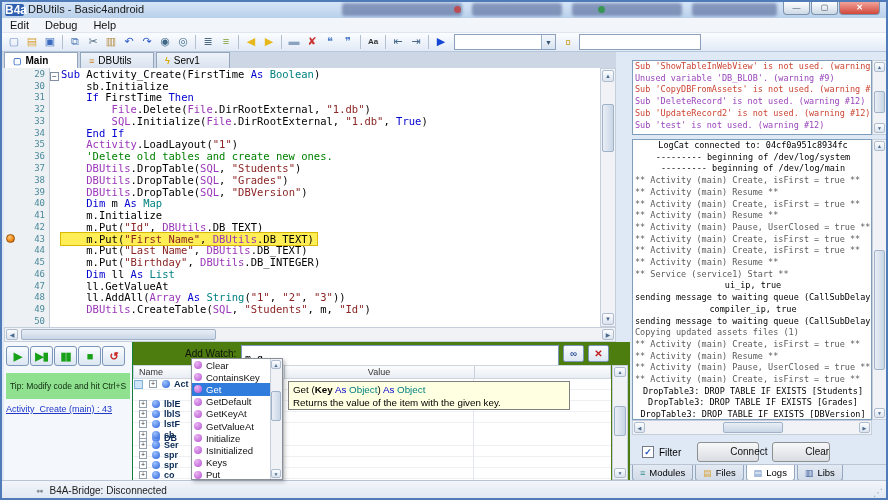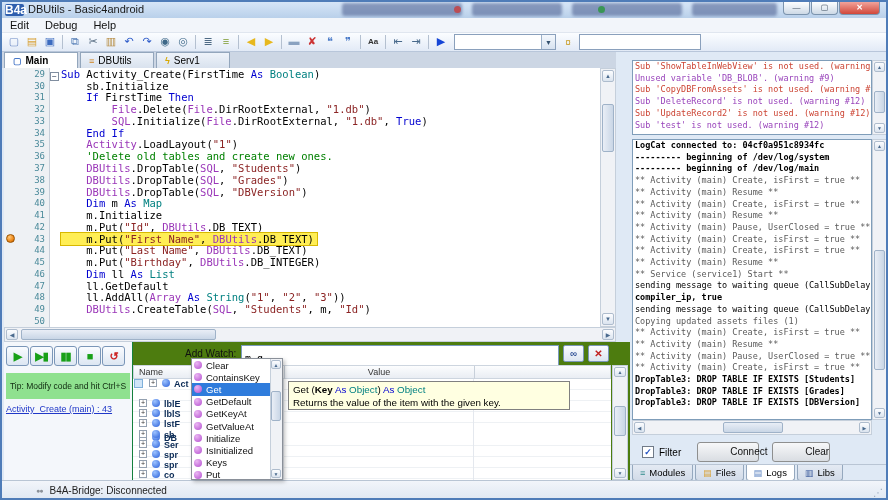--- a/index.html
+++ b/index.html
@@ -66,21 +66,21 @@
 
   
   .rightpanel{position:absolute;left:628px;top:58px;width:258px;height:420px;background:#dfe9f5;}
   .warnbox{position:absolute;left:2px;top:0;width:240px;height:75px;background:#fff;border:1px solid #7f9db9;
     overflow:hidden;font-family:"DejaVu Sans Mono","Liberation Mono",monospace;}
   .wline{font-size:8.5px;line-height:11.7px;white-space:pre;padding-left:2px;}
   .logbox{position:absolute;left:2px;top:79px;width:240px;height:281px;background:#fff;border:1px solid #7f9db9;
     overflow:hidden;font-family:"DejaVu Sans Mono","Liberation Mono",monospace;}
   .logline{font-size:8.5px;line-height:11.7px;white-space:pre;color:#000;padding-left:2px;}
   .logline.lg{color:#5a5a5a;}
-  .logline.lb{font-weight:bold;}
+  .logline.lb{font-weight:normal;text-align:center;}
   .filter-row{position:absolute;left:0;top:380px;width:258px;height:24px;display:flex;align-items:center;font-size:10px;}
   .chk{width:12px;height:12px;border:1px solid #707a88;background:#fff;margin-left:12px;text-align:center;
     line-height:10px;font-size:9px;color:#2050c0;font-weight:bold;}
   .chk-label{margin-left:5px;}
   .pbtn{height:20px;border:1px solid #8e8f8f;border-radius:3px;background:linear-gradient(#f7f8f9,#d9dde2);
     font-size:10px;text-align:center;line-height:18px;color:#111;padding-left:32px;}
   .logtabs{position:absolute;left:0;top:404px;width:258px;height:17px;display:flex;padding-left:2px;
     border-top:1px solid #b9c5d4;}
   .ltab{height:16px;display:flex;align-items:center;padding:0 7px;font-size:9.5px;border:1px solid #95a8be;
     border-top:none;background:linear-gradient(#e4eaf3,#d2dbe8);margin-right:2px;border-radius:0 0 3px 3px;}
@@ -105,21 +105,21 @@
   .aw-btn{position:absolute;top:3px;width:21px;height:17px;border:1px solid #7a96b8;border-radius:2px;
     background:linear-gradient(#fafcff,#dde6f1);text-align:center;line-height:16px;font-size:10px;font-weight:bold;}
   .grid-header{position:absolute;left:0;top:23px;width:478px;height:14px;
     background:linear-gradient(#fcfdfe,#e9edf3);border:1px solid #cdd5df;font-size:9px;color:#333;}
   .gh-name{position:absolute;left:5px;top:1px;}
   .gh-value{position:absolute;left:150px;width:190px;text-align:center;top:1px;}
   .gh-line{position:absolute;top:0;width:1px;height:14px;background:#c8d0da;}
   .gridbody{position:absolute;left:0;top:37px;width:478px;height:101px;background:#fff;
     background-image:repeating-linear-gradient(#fff 0,#fff 10.1px,#eef1f4 10.1px,#eef1f4 11.1px);}
   .gcol{position:absolute;top:0;width:1px;height:100%;background:#e4e8ee;}
-  .trow{position:absolute;left:0;height:10.1px;display:flex;align-items:flex-start;font-size:9px;}
+  .trow{position:absolute;left:0;height:10.1px;display:flex;align-items:center;font-size:9px;}
   .tsel{width:9px;height:9px;background:#cfe4f7;border:1px solid #7fb0da;margin-left:1px;}
   .texp{width:8px;height:8px;border:1px solid #93a0b0;background:#fff;color:#333;font-size:7px;line-height:6px;
     text-align:center;margin-left:6px;flex:none;}
   .tball{width:8px;height:8px;border-radius:50%;background:radial-gradient(circle at 35% 30%,#9cc2ff,#2a5fd8);
     margin-left:5px;flex:none;}
   .tlbl{margin-left:4px;font-weight:bold;color:#0a2a55;white-space:nowrap;}
   .autocomplete{position:absolute;left:58px;top:16px;width:92px;height:122px;background:#fff;
     border:1px solid #8a9099;box-shadow:2px 2px 4px rgba(0,0,0,.25);z-index:5;}
   .acitem{height:12.2px;display:flex;align-items:center;font-size:9.5px;color:#111;padding-left:2px;}
   .acitem.sel{background:#2f7cdc;color:#fff;}
@@ -235,21 +235,21 @@
         <div class="crow"><div class="bp"></div><div class="lnum">37</div><div class="fold"></div><div class="ltxt"><span class="c-p">    </span><span class="c-m">DBUtils</span><span class="c-p">.DropTable(</span><span class="c-m">SQL</span><span class="c-p">, </span><span class="c-s">"Students"</span><span class="c-p">)</span></div></div>
         <div class="crow"><div class="bp"></div><div class="lnum">38</div><div class="fold"></div><div class="ltxt"><span class="c-p">    </span><span class="c-m">DBUtils</span><span class="c-p">.DropTable(</span><span class="c-m">SQL</span><span class="c-p">, </span><span class="c-s">"Grades"</span><span class="c-p">)</span></div></div>
         <div class="crow"><div class="bp"></div><div class="lnum">39</div><div class="fold"></div><div class="ltxt"><span class="c-p">    </span><span class="c-m">DBUtils</span><span class="c-p">.DropTable(</span><span class="c-m">SQL</span><span class="c-p">, </span><span class="c-s">"DBVersion"</span><span class="c-p">)</span></div></div>
         <div class="crow"><div class="bp"></div><div class="lnum">40</div><div class="fold"></div><div class="ltxt"><span class="c-p">    </span><span class="c-k">Dim</span><span class="c-p"> m </span><span class="c-k">As</span><span class="c-t"> Map</span></div></div>
         <div class="crow"><div class="bp"></div><div class="lnum">41</div><div class="fold"></div><div class="ltxt"><span class="c-p">    m.Initialize</span></div></div>
         <div class="crow"><div class="bp"></div><div class="lnum">42</div><div class="fold"></div><div class="ltxt"><span class="c-p">    m.Put(</span><span class="c-s">"Id"</span><span class="c-p">, </span><span class="c-m">DBUtils</span><span class="c-p">.DB_TEXT)</span></div></div>
         <div class="crow"><div class="bp"><div class="bpdot"></div></div><div class="lnum">43</div><div class="fold"></div><div class="ltxt hl"><span class="c-p">    m.Put(</span><span class="c-s">"First Name"</span><span class="c-p">, </span><span class="c-m">DBUtils</span><span class="c-p">.DB_TEXT)</span></div></div>
         <div class="crow"><div class="bp"></div><div class="lnum">44</div><div class="fold"></div><div class="ltxt"><span class="c-p">    m.Put(</span><span class="c-s">"Last Name"</span><span class="c-p">, </span><span class="c-m">DBUtils</span><span class="c-p">.DB_TEXT)</span></div></div>
         <div class="crow"><div class="bp"></div><div class="lnum">45</div><div class="fold"></div><div class="ltxt"><span class="c-p">    m.Put(</span><span class="c-s">"Birthday"</span><span class="c-p">, </span><span class="c-m">DBUtils</span><span class="c-p">.DB_INTEGER)</span></div></div>
         <div class="crow"><div class="bp"></div><div class="lnum">46</div><div class="fold"></div><div class="ltxt"><span class="c-p">    </span><span class="c-k">Dim</span><span class="c-p"> ll </span><span class="c-k">As</span><span class="c-t"> List</span></div></div>
-        <div class="crow"><div class="bp"></div><div class="lnum">47</div><div class="fold"></div><div class="ltxt"><span class="c-p">    ll.GetDefault</span></div></div>
+        <div class="crow"><div class="bp"></div><div class="lnum">47</div><div class="fold"></div><div class="ltxt"><span class="c-p">    ll.GetValueAt</span></div></div>
         <div class="crow"><div class="bp"></div><div class="lnum">48</div><div class="fold"></div><div class="ltxt"><span class="c-p">    ll.AddAll(</span><span class="c-m">Array</span><span class="c-p"> </span><span class="c-k">As</span><span class="c-t"> String</span><span class="c-p">(</span><span class="c-s">"1"</span><span class="c-p">, </span><span class="c-s">"2"</span><span class="c-p">, </span><span class="c-s">"3"</span><span class="c-p">))</span></div></div>
         <div class="crow"><div class="bp"></div><div class="lnum">49</div><div class="fold"></div><div class="ltxt"><span class="c-p">    </span><span class="c-m">DBUtils</span><span class="c-p">.CreateTable(</span><span class="c-m">SQL</span><span class="c-p">, </span><span class="c-s">"Students"</span><span class="c-p">, m, </span><span class="c-s">"Id"</span><span class="c-p">)</span></div></div>
         <div class="crow"><div class="bp"></div><div class="lnum">50</div><div class="fold"></div><div class="ltxt"><span class="c-p"></span></div></div>
       </div>
   </div>
 
   <div class="vscroll" style="left:598px;top:66px;width:16px;height:259px;">
     <div class="sb-arrow" style="left:1px;top:1px;width:12px;height:12px;font-size:6px;line-height:11px;">▲</div>
     <div class="sb-thumb" style="left:1px;top:35px;width:12px;height:48px;"></div>
     <div class="sb-arrow" style="left:1px;bottom:1px;width:12px;height:12px;font-size:6px;line-height:11px;">▼</div>
@@ -282,20 +282,21 @@
         <div class="logline lb">--------- beginning of /dev/log/main</div>
         <div class="logline lg">** Activity (main) Create, isFirst = true **</div>
         <div class="logline lg">** Activity (main) Resume **</div>
         <div class="logline lg">** Activity (main) Create, isFirst = true **</div>
         <div class="logline lg">** Activity (main) Resume **</div>
         <div class="logline lg">** Activity (main) Pause, UserClosed = true **</div>
         <div class="logline lg">** Activity (main) Create, isFirst = true **</div>
         <div class="logline lg">** Activity (main) Create, isFirst = true **</div>
         <div class="logline lg">** Activity (main) Resume **</div>
         <div class="logline lg">** Service (service1) Start **</div>
+        <div class="logline lb">ui_ip, true</div>
         <div class="logline">sending message to waiting queue (CallSubDelaye</div>
         <div class="logline lb">compiler_ip, true</div>
         <div class="logline">sending message to waiting queue (CallSubDelaye</div>
         <div class="logline lg">Copying updated assets files (1)</div>
         <div class="logline lg">** Activity (main) Create, isFirst = true **</div>
         <div class="logline lg">** Activity (main) Resume **</div>
         <div class="logline lg">** Activity (main) Pause, UserClosed = true **</div>
         <div class="logline lg">** Activity (main) Create, isFirst = true **</div>
         <div class="logline lb">DropTable3: DROP TABLE IF EXISTS [Students]</div>
         <div class="logline lb">DropTable3: DROP TABLE IF EXISTS [Grades]</div>

